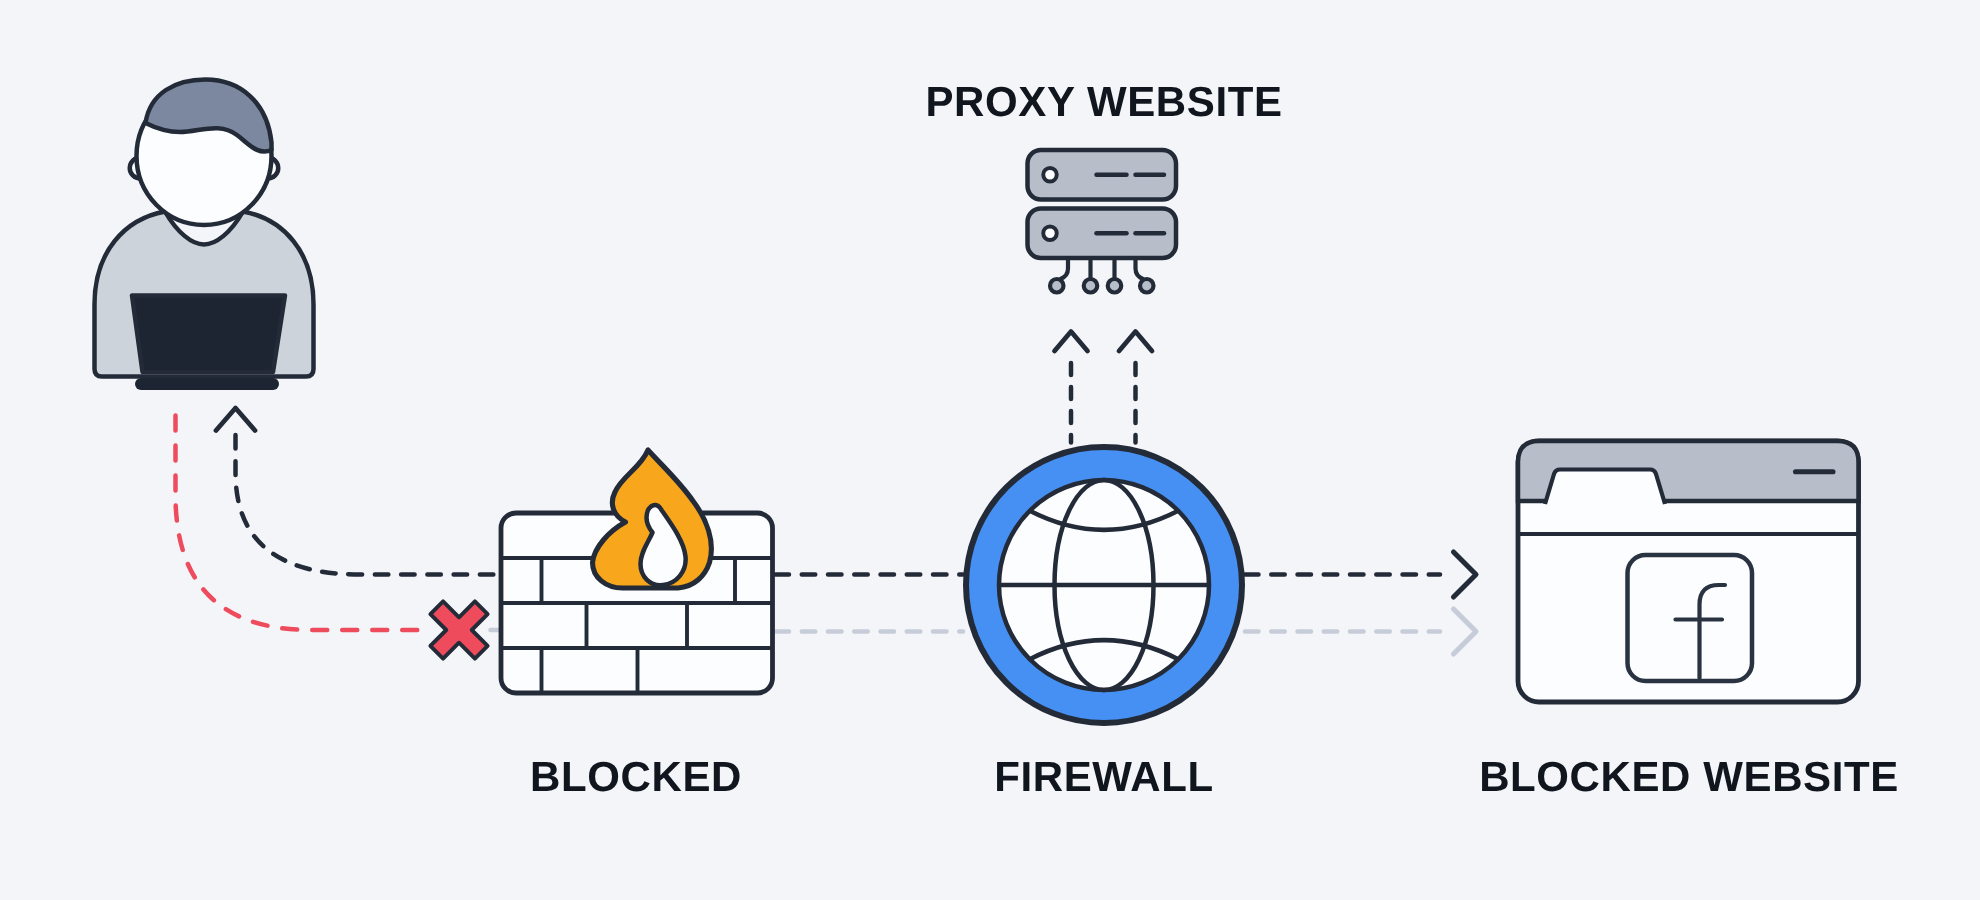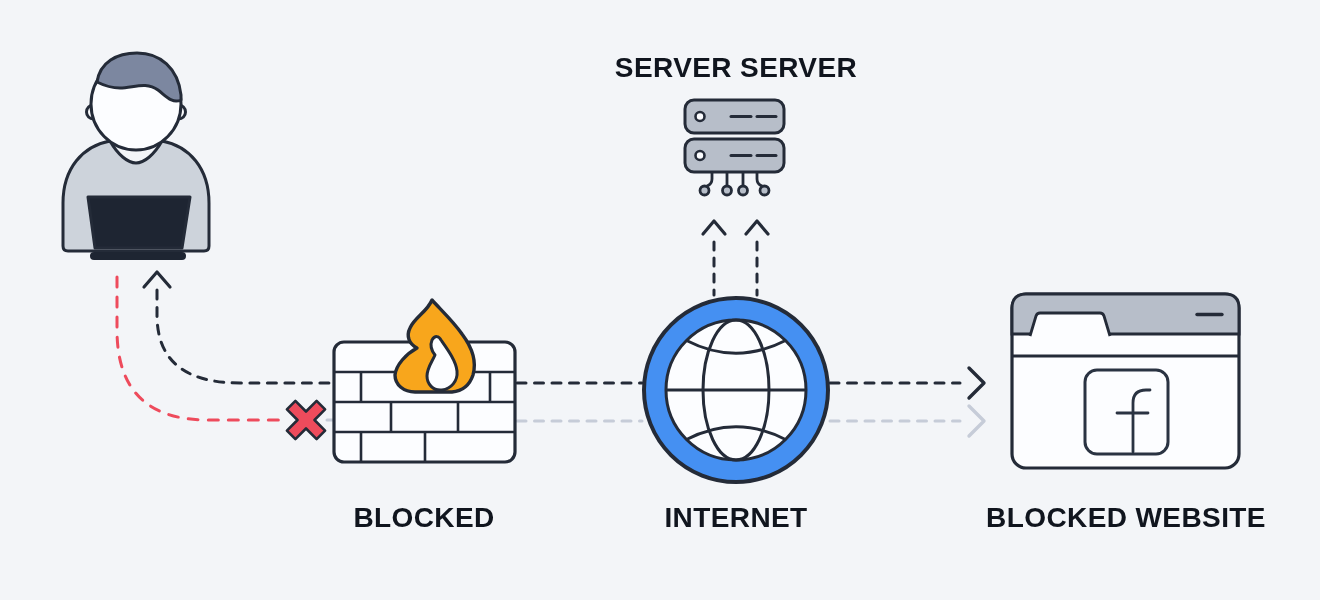--- a/index.html
+++ b/index.html
@@ -156,17 +156,17 @@
       <rect x="1012" y="294" width="227" height="174" rx="14" fill="#fcfdff" stroke="#242b38" stroke-width="3.2"></rect>
       <path fill="#b7bec9" stroke="#242b38" stroke-width="3" d="M 1012,334 L 1012,308 Q 1012,294 1026,294 L 1225,294 Q 1239,294 1239,308 L 1239,334 Z"></path>
       <path fill="#fcfdff" stroke="#242b38" stroke-width="2.8" stroke-linejoin="round" d="M 1030,336 L 1036,316 Q 1037,313 1040,313 L 1100,313 Q 1103,313 1104,316 L 1110,336"></path>
       <line x1="1197" y1="314.5" x2="1222" y2="314.5" stroke="#242b38" stroke-width="3.4" stroke-linecap="round"></line>
       <line x1="1012" y1="356" x2="1239" y2="356" stroke="#242b38" stroke-width="2.8"></line>
       <rect x="1085" y="370" width="83" height="84" rx="12" fill="#fcfdff" stroke="#2a3342" stroke-width="3"></rect>
       <path fill="none" stroke="#2a3342" stroke-width="2.8" stroke-linecap="round" d="M 1150,390 L 1146,390 Q 1133,390 1133,403 L 1133,452 M 1117,413 L 1148,413"></path>
     </g>
   </svg>
 
-  <div class="node-label label-proxy">SERVER SERVER</div>
+  <div class="node-label label-proxy">PROXY WEBSITE</div>
   <div class="node-label label-firewall">BLOCKED</div>
-  <div class="node-label label-internet">INTERNET</div>
+  <div class="node-label label-internet">FIREWALL</div>
   <div class="node-label label-website">BLOCKED WEBSITE</div>
 </div>
 
 </body></html>

